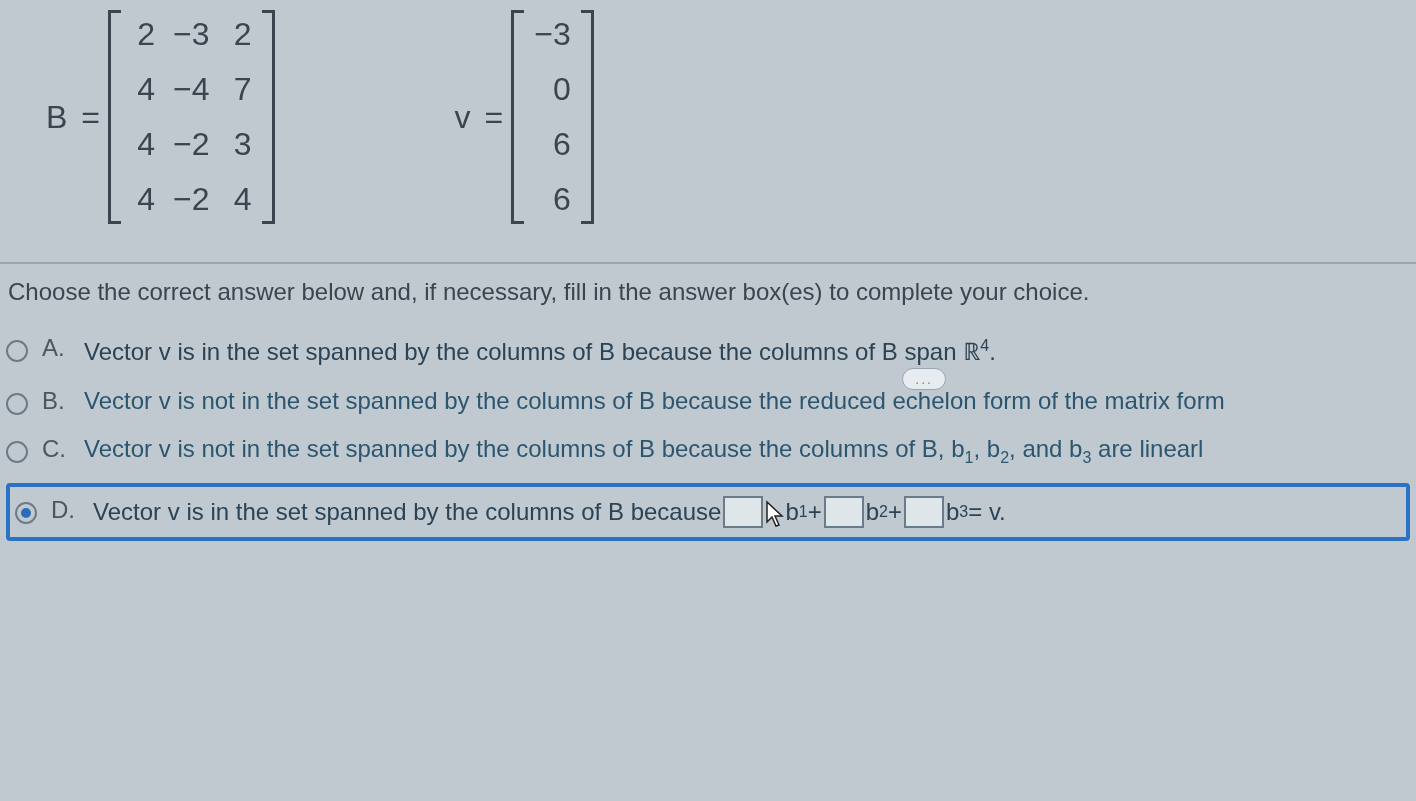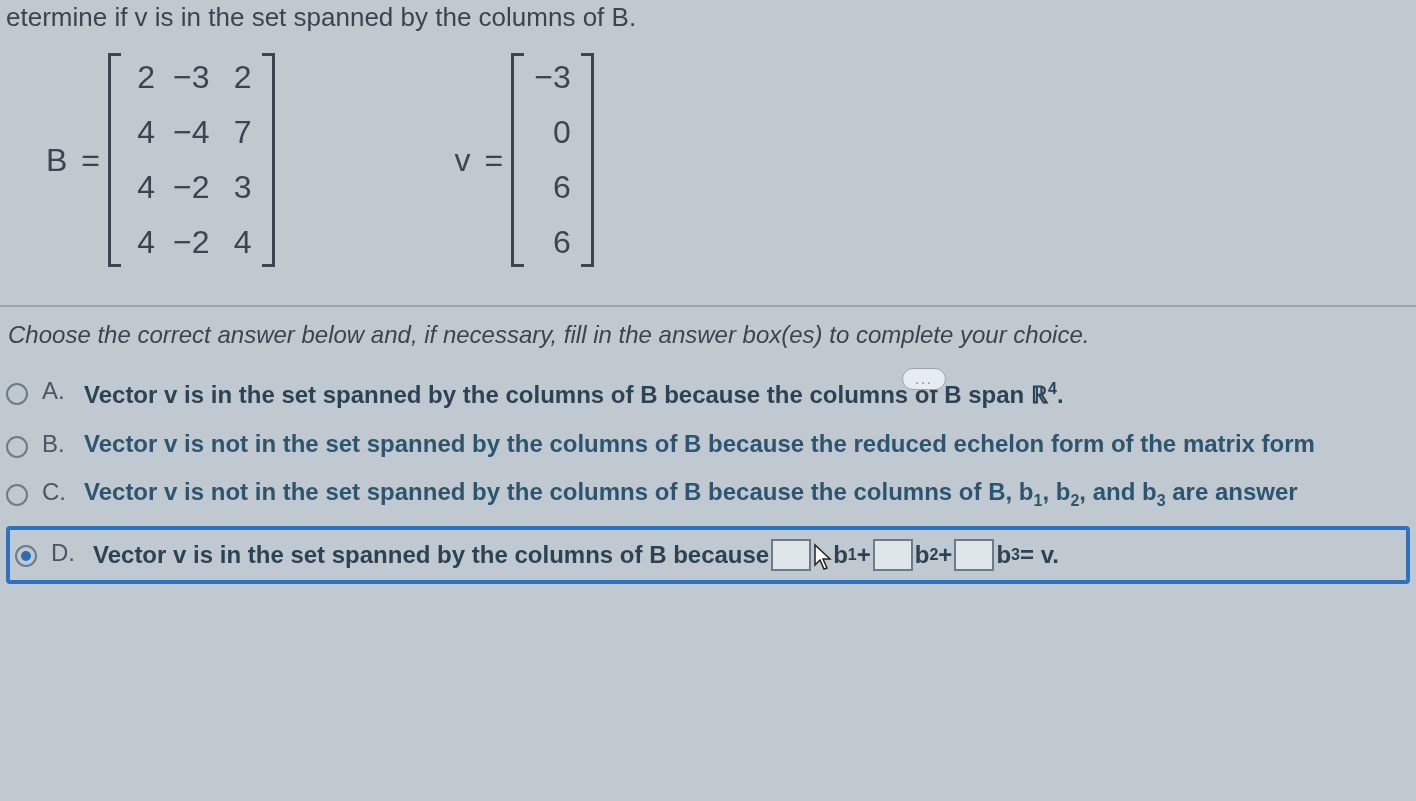--- a/index.html
+++ b/index.html
@@ -14,46 +14,45 @@
   .mat .br{width:10px;border-top:3px solid #3c4450;border-bottom:3px solid #3c4450;}
   .mat .br.l{border-left:3px solid #3c4450;}
   .mat .br.r{border-right:3px solid #3c4450;}
   .mat .cols{display:flex;gap:18px;padding:6px 10px;}
   .mat .col{display:flex;flex-direction:column;align-items:flex-end;gap:18px;}
   .cell{font-size:32px;color:#3c4450;min-width:24px;text-align:right;}
   hr.sep{border:none;border-top:2px solid #9aa6b0;margin:18px 0 14px 0;}
   .ellipsis-bubble{position:absolute;right:470px;top:368px;
     background:#e6ecf0;border:1px solid #9aa6b0;border-radius:12px;
     padding:2px 12px;font-size:14px;color:#7b8690;letter-spacing:2px;}
-  .instruct{font-size:24px;color:#3c4450;padding:0 8px 18px 8px;font-style:italic;}
+  .instruct{font-size:24px;color:#3c4450;padding:0 8px 18px 8px;}
   .choices{padding:0 6px;}
   .choice{display:flex;align-items:flex-start;gap:14px;padding:10px 0;font-size:24px;color:#2b4355;}
   .choice .radio{width:18px;height:18px;border:2px solid #6b7b88;border-radius:50%;
     margin-top:6px;flex:0 0 auto;display:flex;align-items:center;justify-content:center;}
   .choice .radio.sel::after{content:"";width:10px;height:10px;border-radius:50%;background:#2a6db6;display:block;}
   .choice .letter{font-size:24px;color:#4c5663;width:28px;flex:0 0 auto;}
-  .choice .txt{flex:1;white-space:nowrap;overflow:hidden;font-weight:bold;}
+  .choice .txt{flex:1;white-space:nowrap;overflow:hidden;}
   .sup{font-size:16px;vertical-align:super;}
   .sub{font-size:16px;vertical-align:sub;}
   .dblr{font-family:"Times New Roman",serif;}
   .selected-box{border:3px solid #2a72c4;border-radius:4px;padding:8px 6px;
     box-shadow:0 0 0 1px #2a72c4 inset;margin-top:6px;}
   .ibox{display:inline-block;width:36px;height:28px;border:2px solid #6b7b88;
     background:#dfe6ea;vertical-align:middle;margin:0 2px;}
   .optD-line{display:flex;align-items:center;flex-wrap:nowrap;}
   .cursor{position:relative;display:inline-block;width:20px;height:24px;}
   .cursor svg{position:absolute;left:0;top:0;}
   
   .chB,.chC{color:#2c566f;}
 </style>
 </head>
 <body>
 
 <div class="top">
-  <div class="prompt">etermine if v is in the set spanned by the columns of B.</div>
 
   <div class="matrices">
 
     <div class="eq">
       <span class="var">B</span>
       <span class="eqs">=</span>
       <div class="mat">
         <div class="br l"></div>
         <div class="cols">
           <div class="col">
@@ -117,21 +116,21 @@
   <div class="choice chB">
     <div class="radio"></div>
     <div class="letter">B.</div>
     <div class="txt">Vector v is not in the set spanned by the columns of B because the reduced echelon form of the matrix form</div>
   </div>
 
   <div class="choice chC">
     <div class="radio"></div>
     <div class="letter">C.</div>
     <div class="txt">
-      <span>Vector v is not in the set spanned by the columns of B because the columns of B, </span><span>b</span><span class="sub">1</span><span>, </span><span>b</span><span class="sub">2</span><span>, and </span><span>b</span><span class="sub">3</span><span> are answer</span>
+      <span>Vector v is not in the set spanned by the columns of B because the columns of B, </span><span>b</span><span class="sub">1</span><span>, </span><span>b</span><span class="sub">2</span><span>, and </span><span>b</span><span class="sub">3</span><span> are linearl</span>
     </div>
   </div>
 
   <div class="selected-box">
     <div class="choice" style="padding:2px 0;">
       <div class="radio sel"></div>
       <div class="letter">D.</div>
       <div class="txt optD-line">
         <span>Vector v is in the set spanned by the columns of B because </span>
         <span class="ibox"></span>

